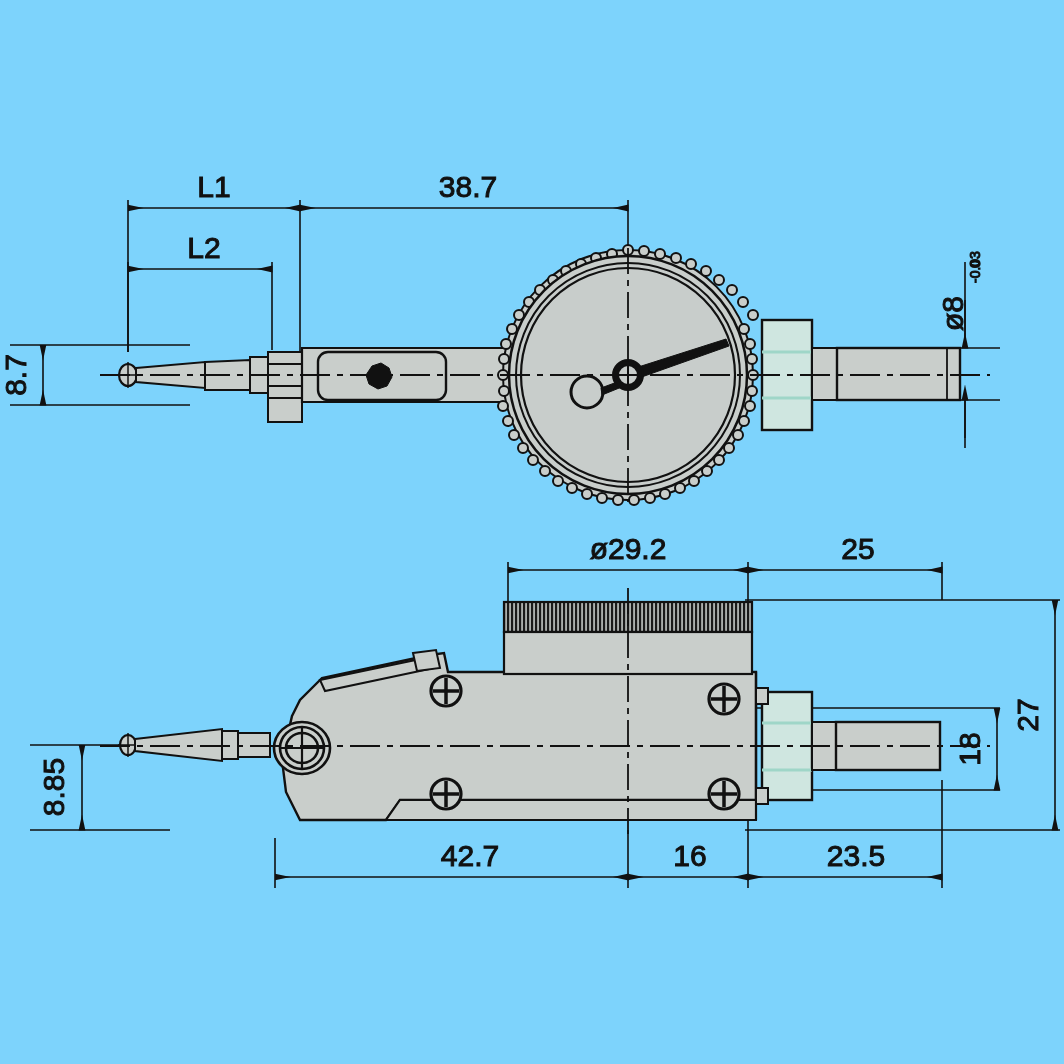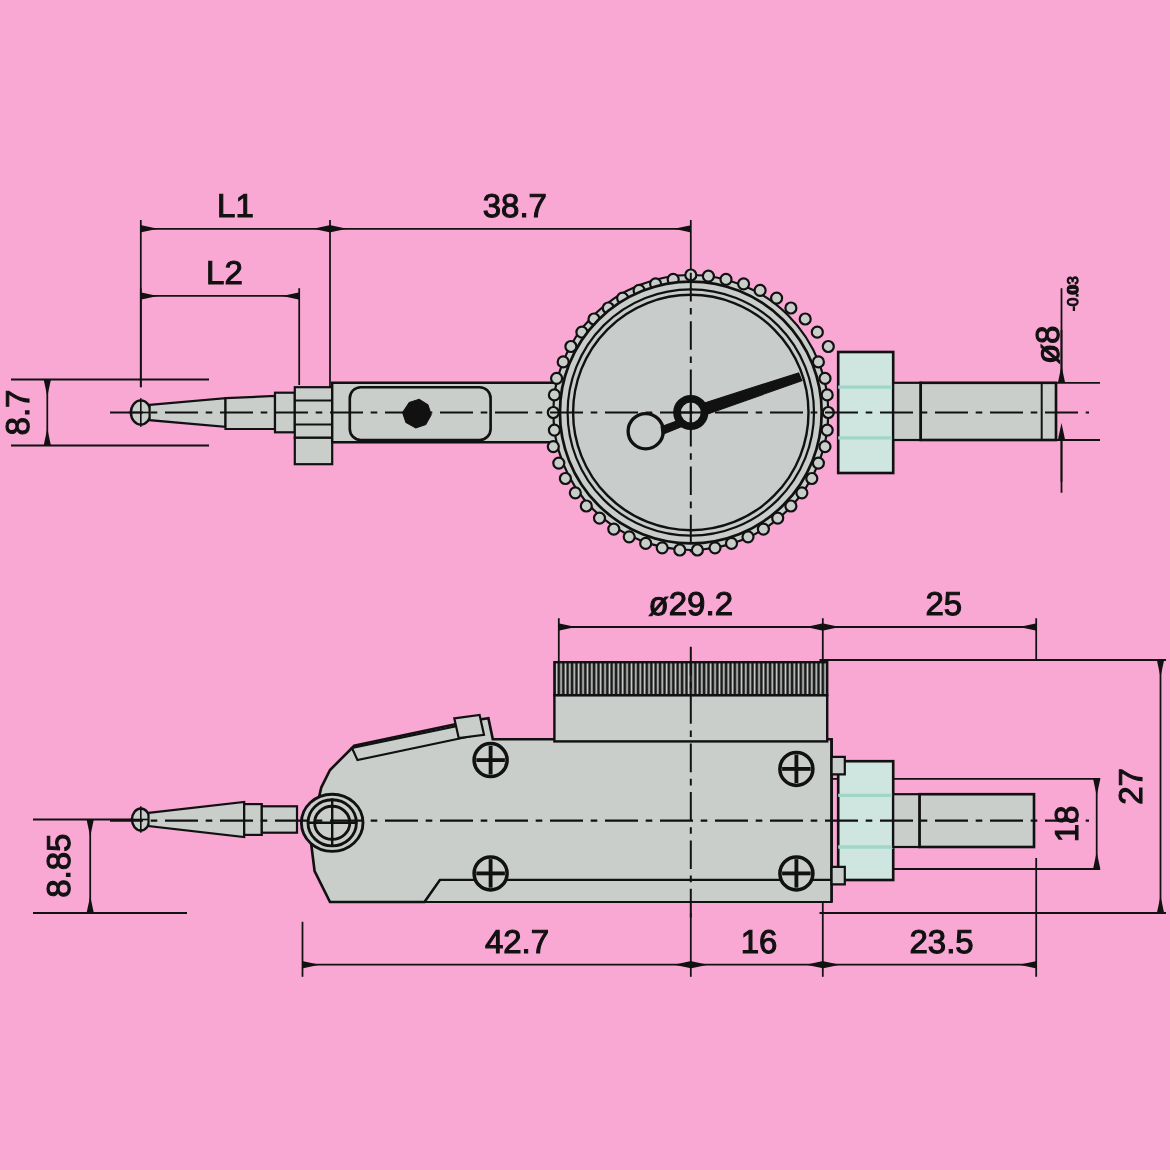--- a/index.html
+++ b/index.html
@@ -1,18 +1,18 @@
 <!DOCTYPE html>
 <html><head>
 <meta charset="utf-8">
 <style>
   html,body{margin:0;padding:0;background:#ffffff;}
   body{width:1064px;height:1064px;overflow:hidden;
        font-family:"Liberation Sans","DejaVu Sans",sans-serif;}
-  #stage{position:relative;width:1064px;height:1064px;background:#f9a8d4;}
+  #stage{position:relative;width:1064px;height:1064px;background:#7dd3fc;}
   svg.drawing{position:absolute;left:0;top:0;width:1064px;height:1064px;display:block;}
   text{font-family:"Liberation Sans","DejaVu Sans",sans-serif;fill:#111;}
 </style>
 </head>
 <body>
 
 <div id="stage">
 <svg class="drawing" viewBox="0 0 1064 1064">
 
   <defs>

